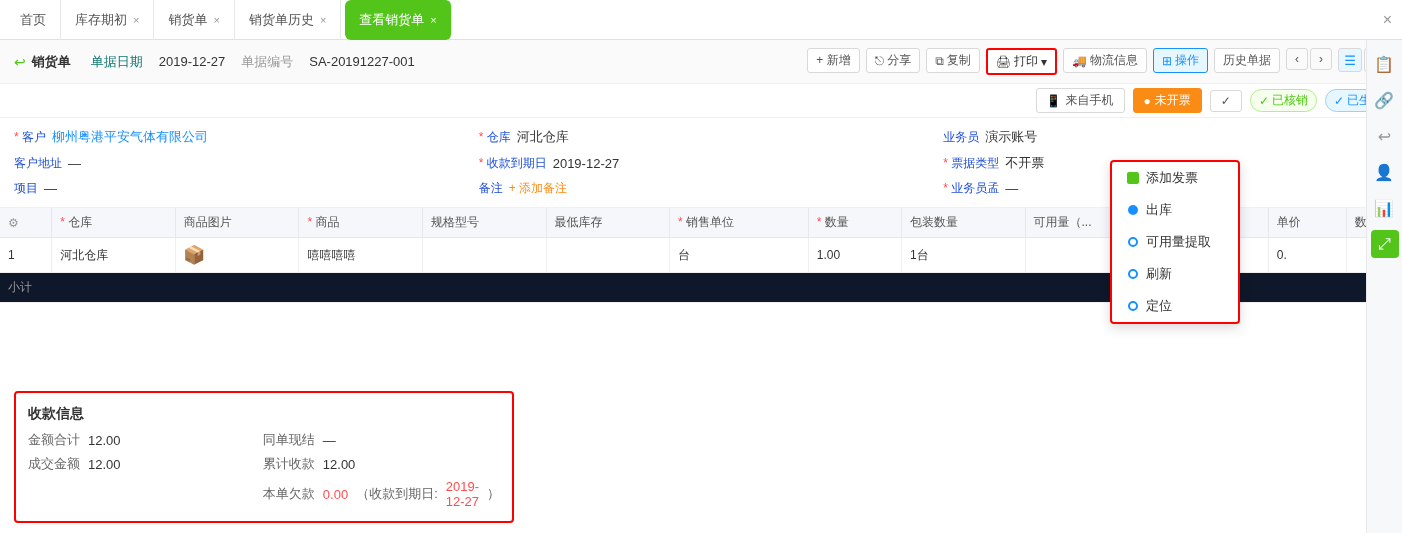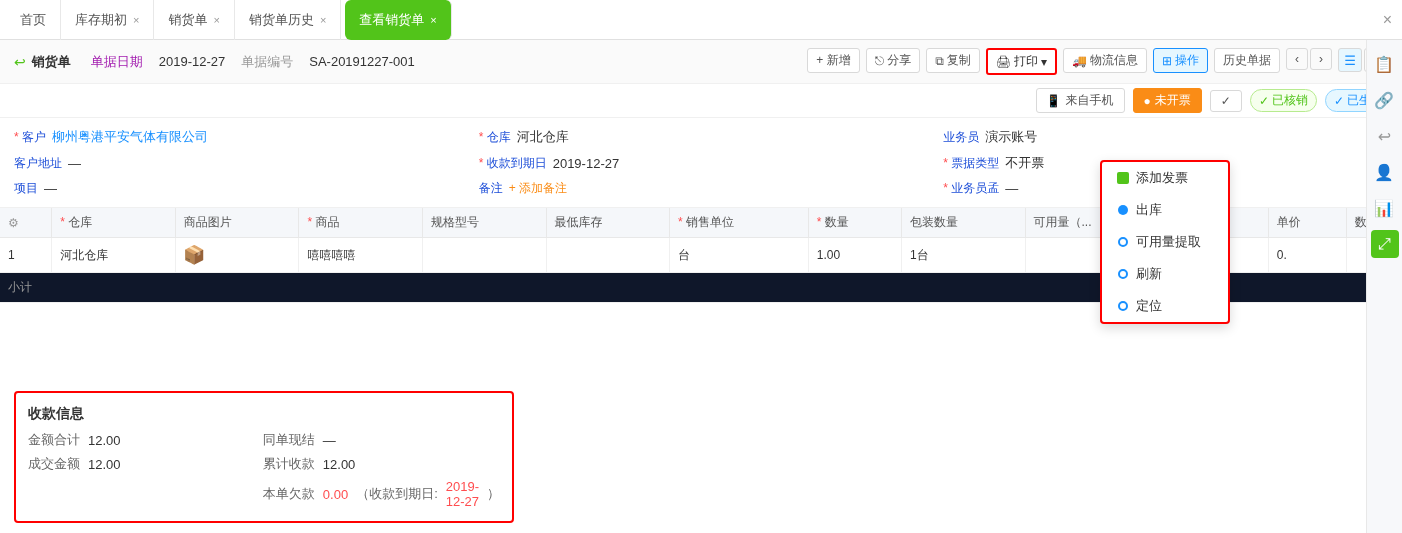--- a/index.html
+++ b/index.html
@@ -78,21 +78,21 @@
     .payment-title { font-weight: bold; margin-bottom: 8px; font-size: 14px; }
     .payment-grid { display: grid; grid-template-columns: 1fr 1fr; gap: 6px 20px; }
     .payment-row { display: flex; align-items: center; gap: 8px; font-size: 13px; }
     .payment-label { color: #666; white-space: nowrap; }
     .payment-value { color: #333; }
     .payment-value.red { color: #ff4d4f; }
     .payment-value.date-red { color: #ff4d4f; }
 
     
     .dropdown-menu {
-      position: absolute; right: 172px; top: 120px; background: #fff; border: 2px solid #ff0000; border-radius: 4px; box-shadow: 0 4px 12px rgba(0,0,0,0.15); z-index: 100; min-width: 130px;
+      position: absolute; right: 162px; top: 120px; background: #fff; border: 2px solid #ff0000; border-radius: 4px; box-shadow: 0 4px 12px rgba(0,0,0,0.15); z-index: 100; min-width: 130px;
     }
     .dropdown-item {
       display: flex; align-items: center; gap: 6px; padding: 7px 14px; cursor: pointer; font-size: 13px; color: #333;
     }
     .dropdown-item .di-icon { width: 14px; height: 14px; display: flex; align-items: center; justify-content: center; }
     .di-square { width: 12px; height: 12px; background: #52c41a; border-radius: 2px; }
     .di-circle { width: 10px; height: 10px; background: #1890ff; border-radius: 50%; }
     .di-circle-outline { width: 10px; height: 10px; border: 2px solid #1890ff; border-radius: 50%; }
 
     
@@ -127,21 +127,21 @@
   </div>
   <span class="tab-close-right">×</span>
 </div>
 
 <div class="main-content">
 
   <div class="doc-header">
     <span class="doc-icon">↩</span>
     <span class="doc-title">销货单</span>
     <div class="doc-meta">
-      <span style="color:#a21caf;">单据日期</span>
+      <span style="color:#0f766e;">单据日期</span>
       <span>2019-12-27</span>
       <span style="color:#999;">单据编号</span>
       <span>SA-20191227-001</span>
     </div>
 
     <div style="display:flex;align-items:flex-start;gap:6px;margin-left:auto;">
       <button class="toolbar-btn">+ 新增</button>
       <button class="toolbar-btn">
         <span>⎋</span>
         <span>分享</span>

